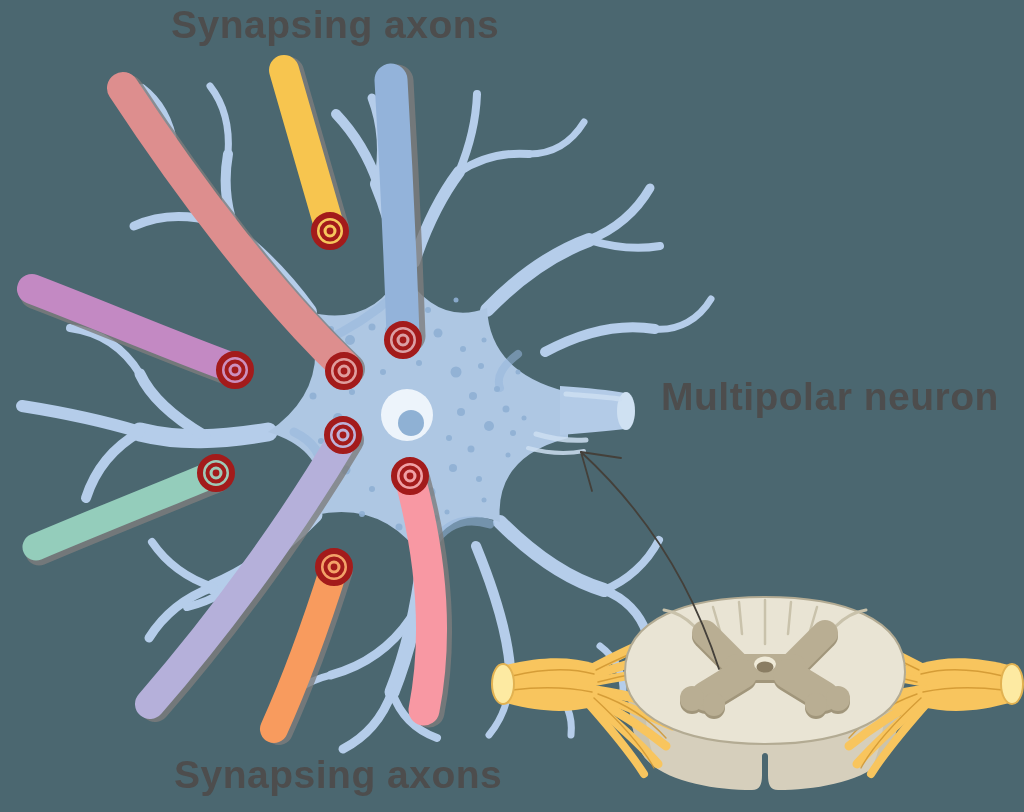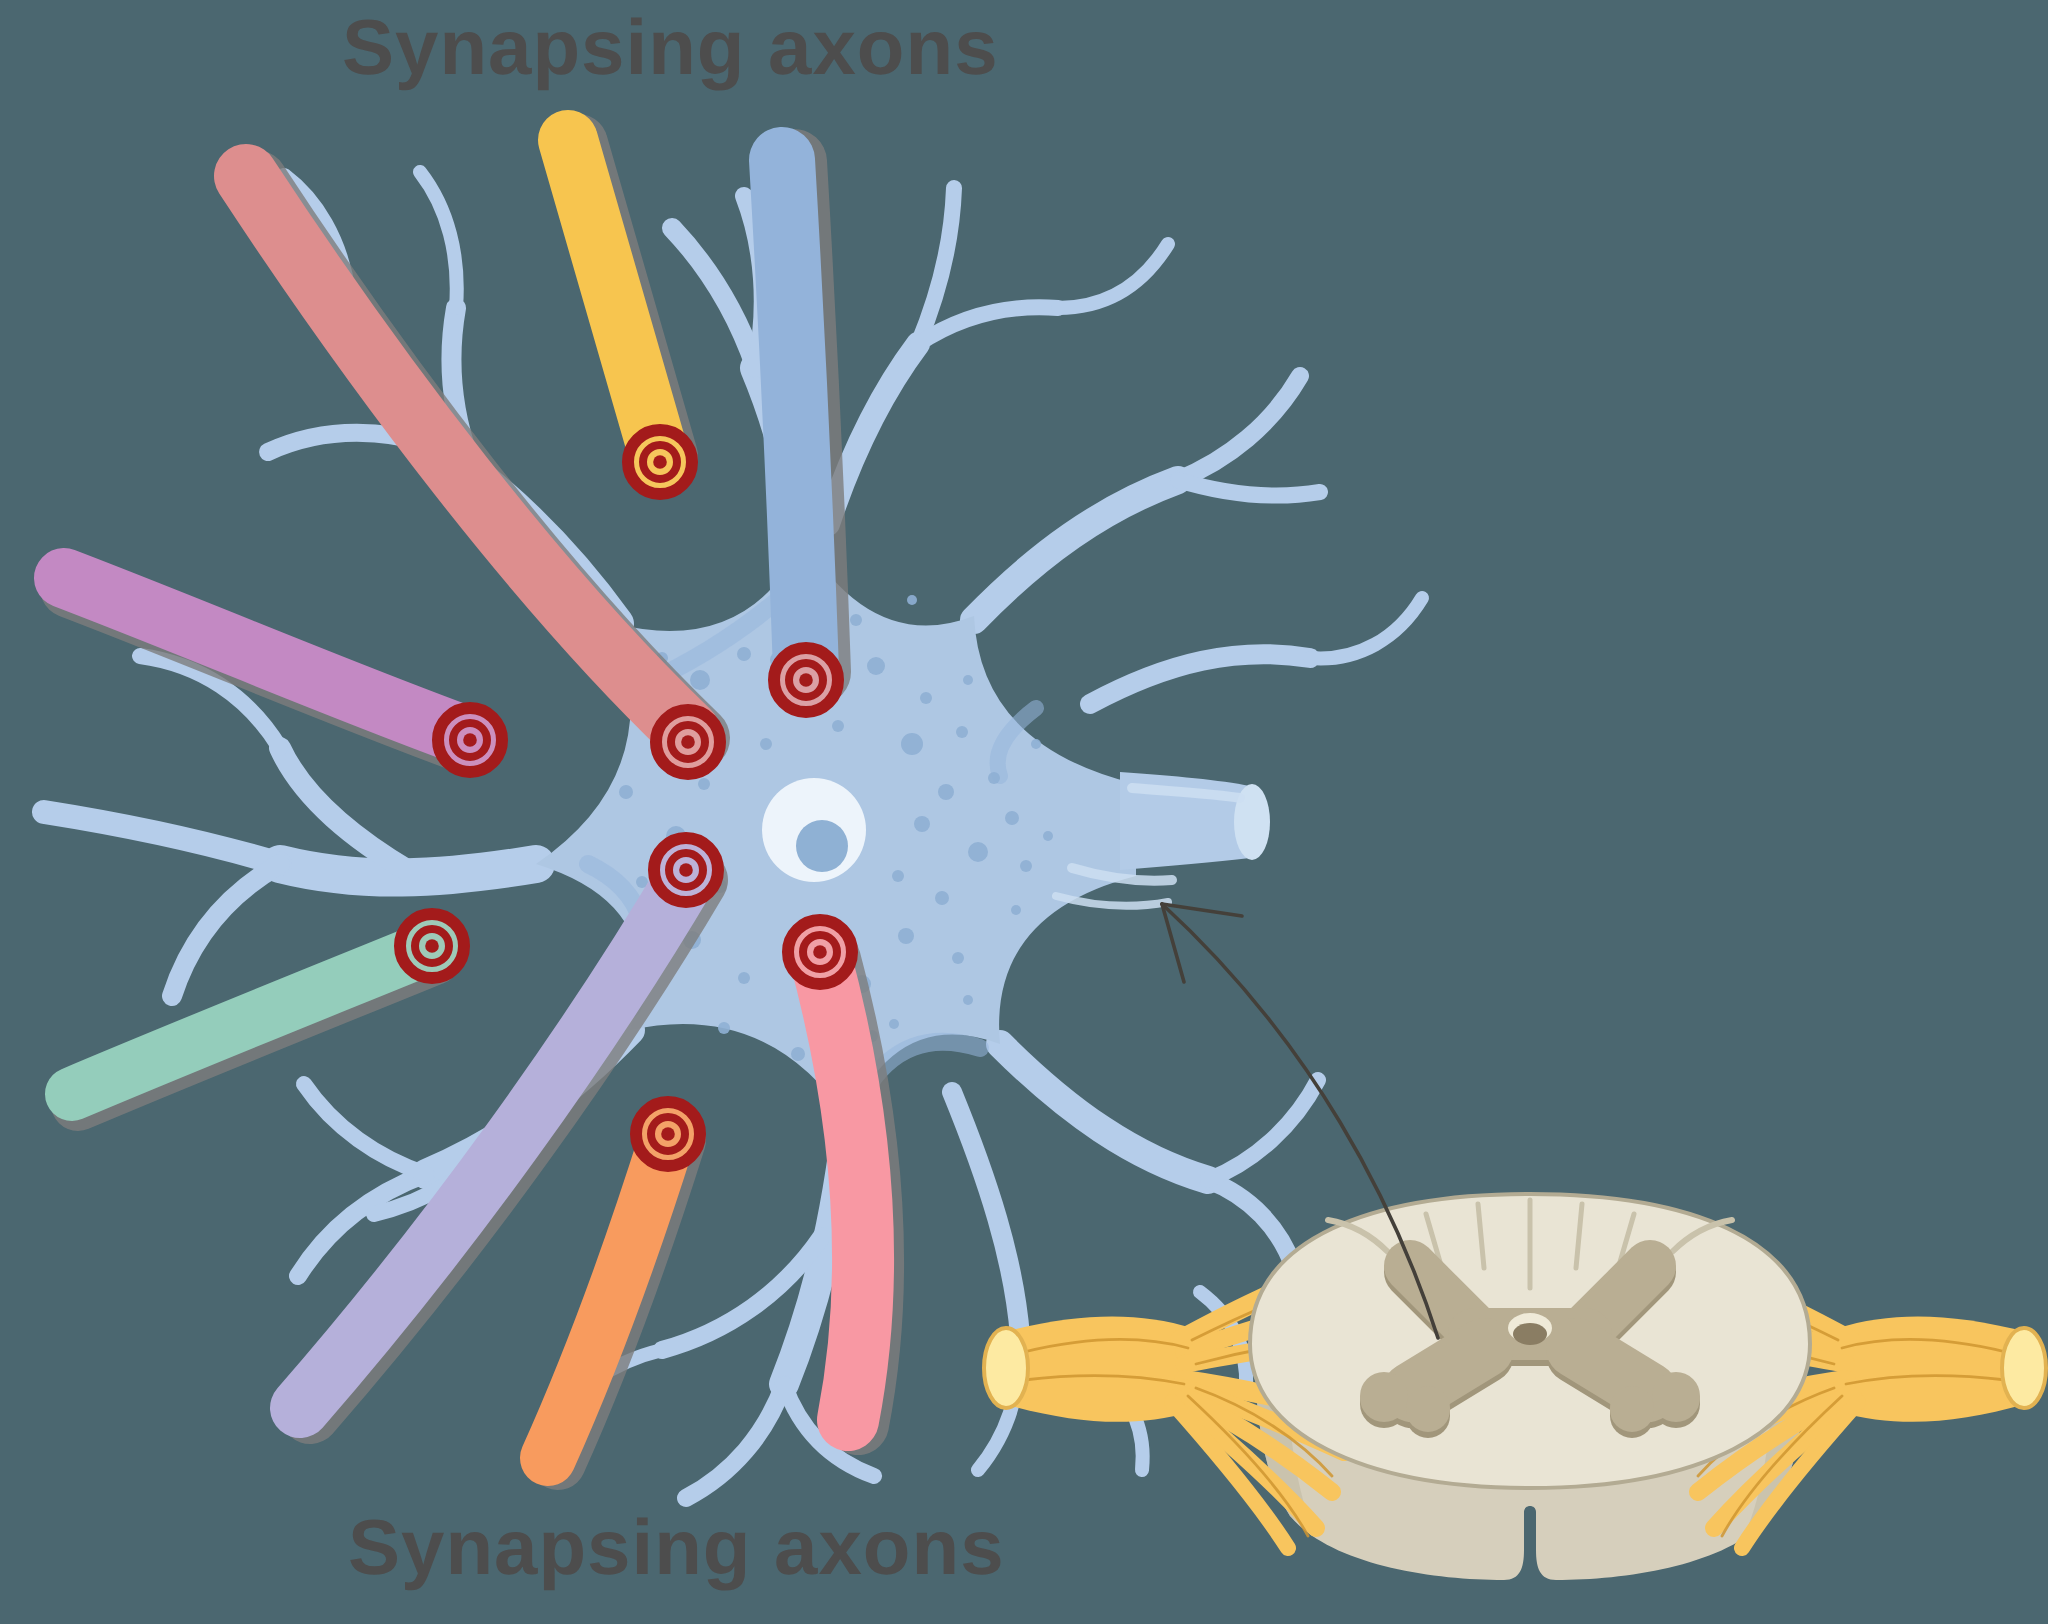--- a/index.html
+++ b/index.html
@@ -293,15 +293,16 @@
   </g>
 
   <g stroke="#44403a">
     <path class="dend" stroke-width="1.8" d="M719,669 C697,601 656,521 581,452"></path>
     <path class="dend" stroke-width="1.8" d="M581,452 L621,458"></path>
     <path class="dend" stroke-width="1.8" d="M581,452 L592,491"></path>
   </g>
 </svg>
 
 <div class="label" style="left:171px;top:4px;">Synapsing axons</div>
+<div class="label" style="left:661px;top:376px;">Multipolar neuron</div>
 <div class="label" style="left:174px;top:754px;">Synapsing axons</div>
 
 </div>
 
 </body></html>

